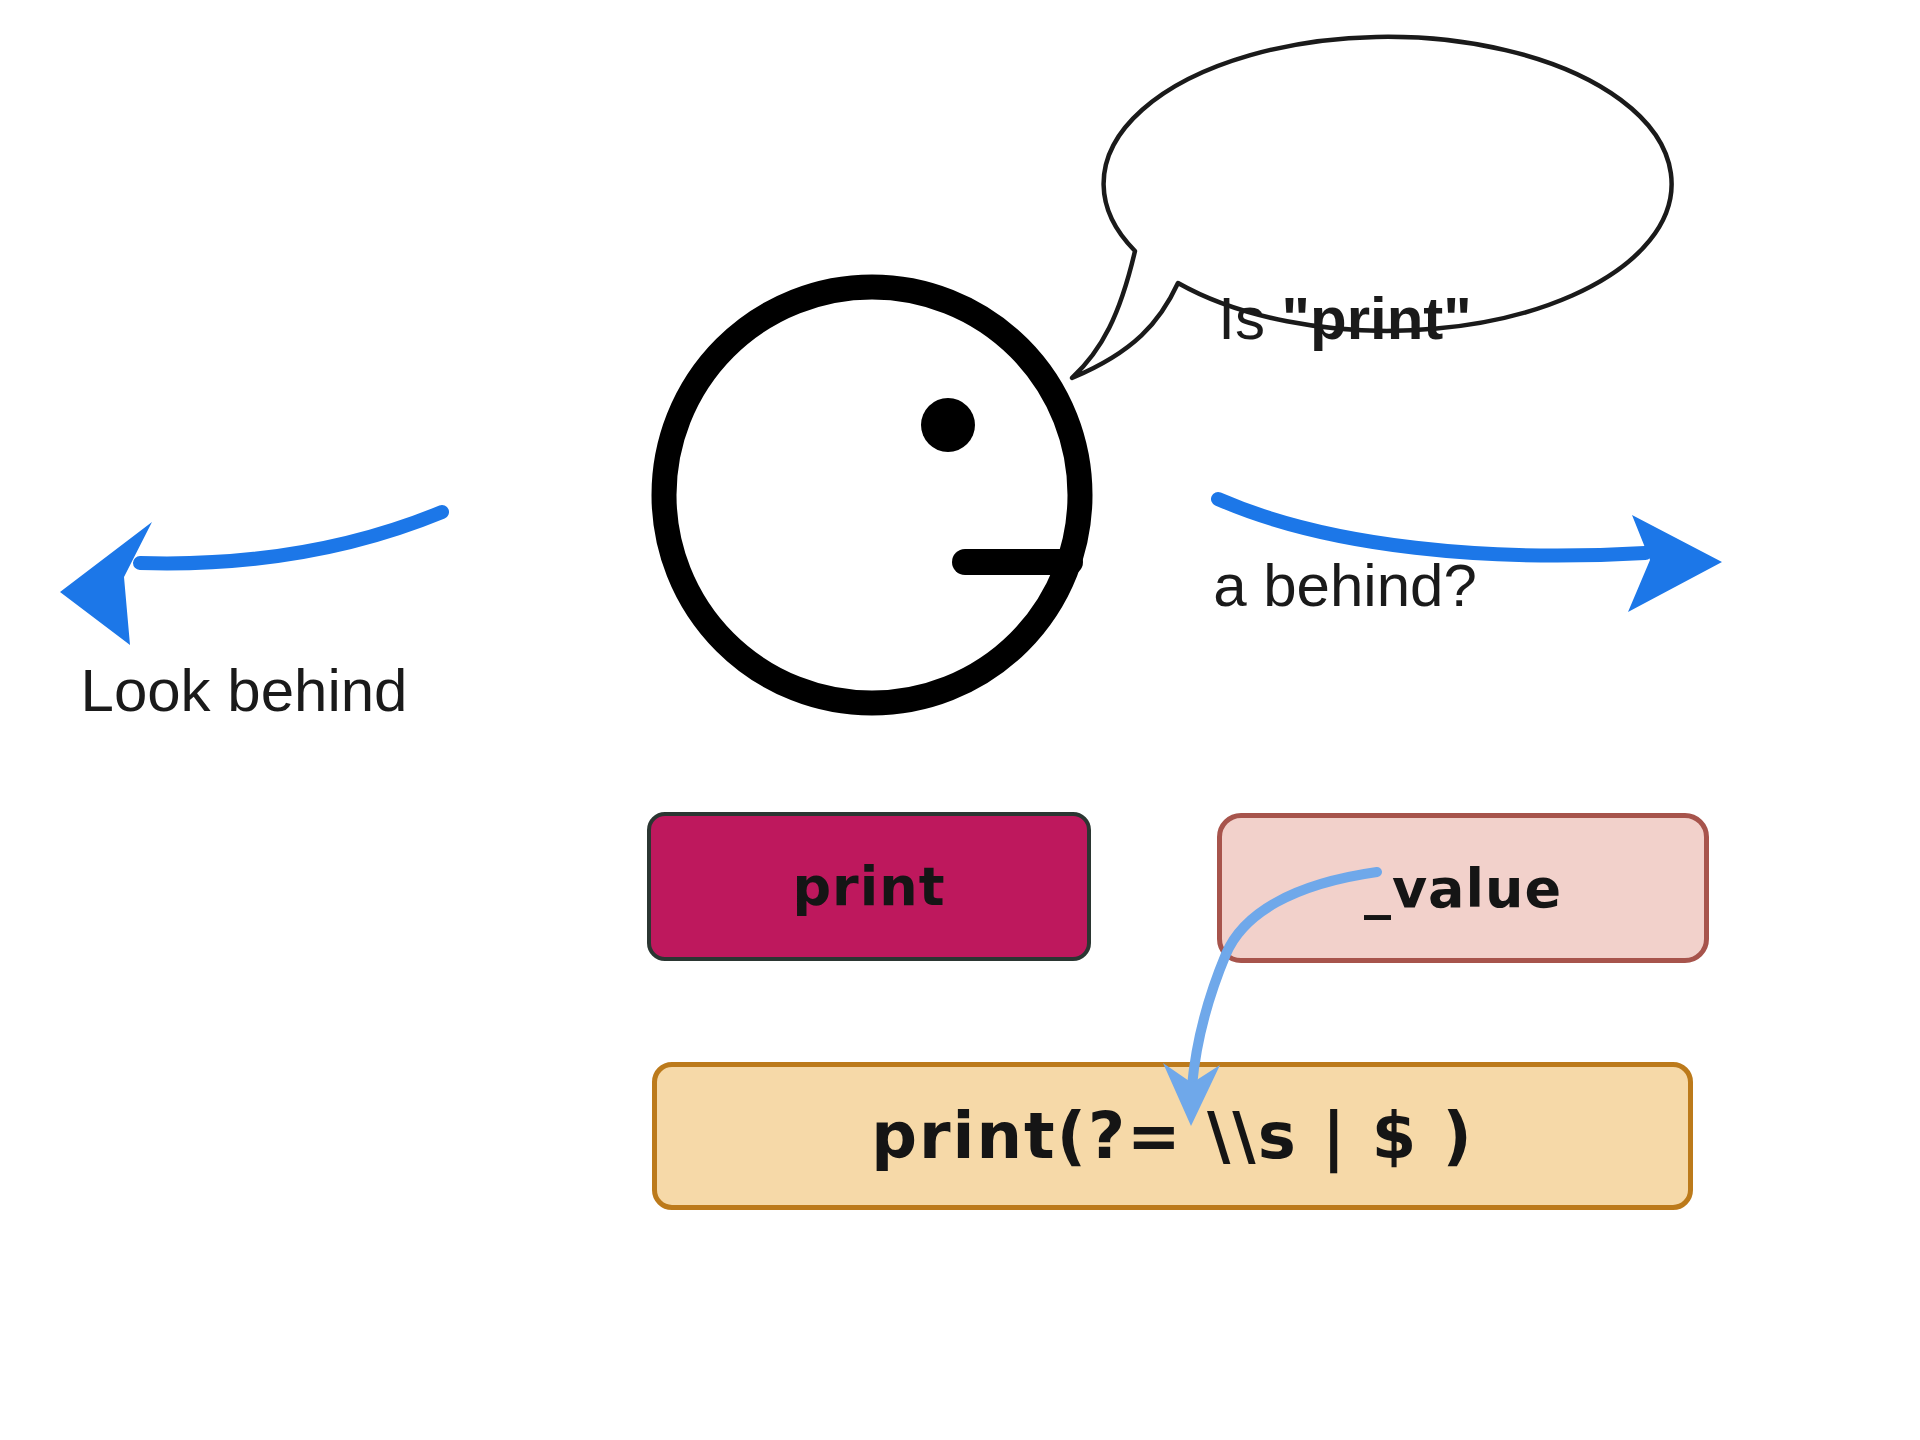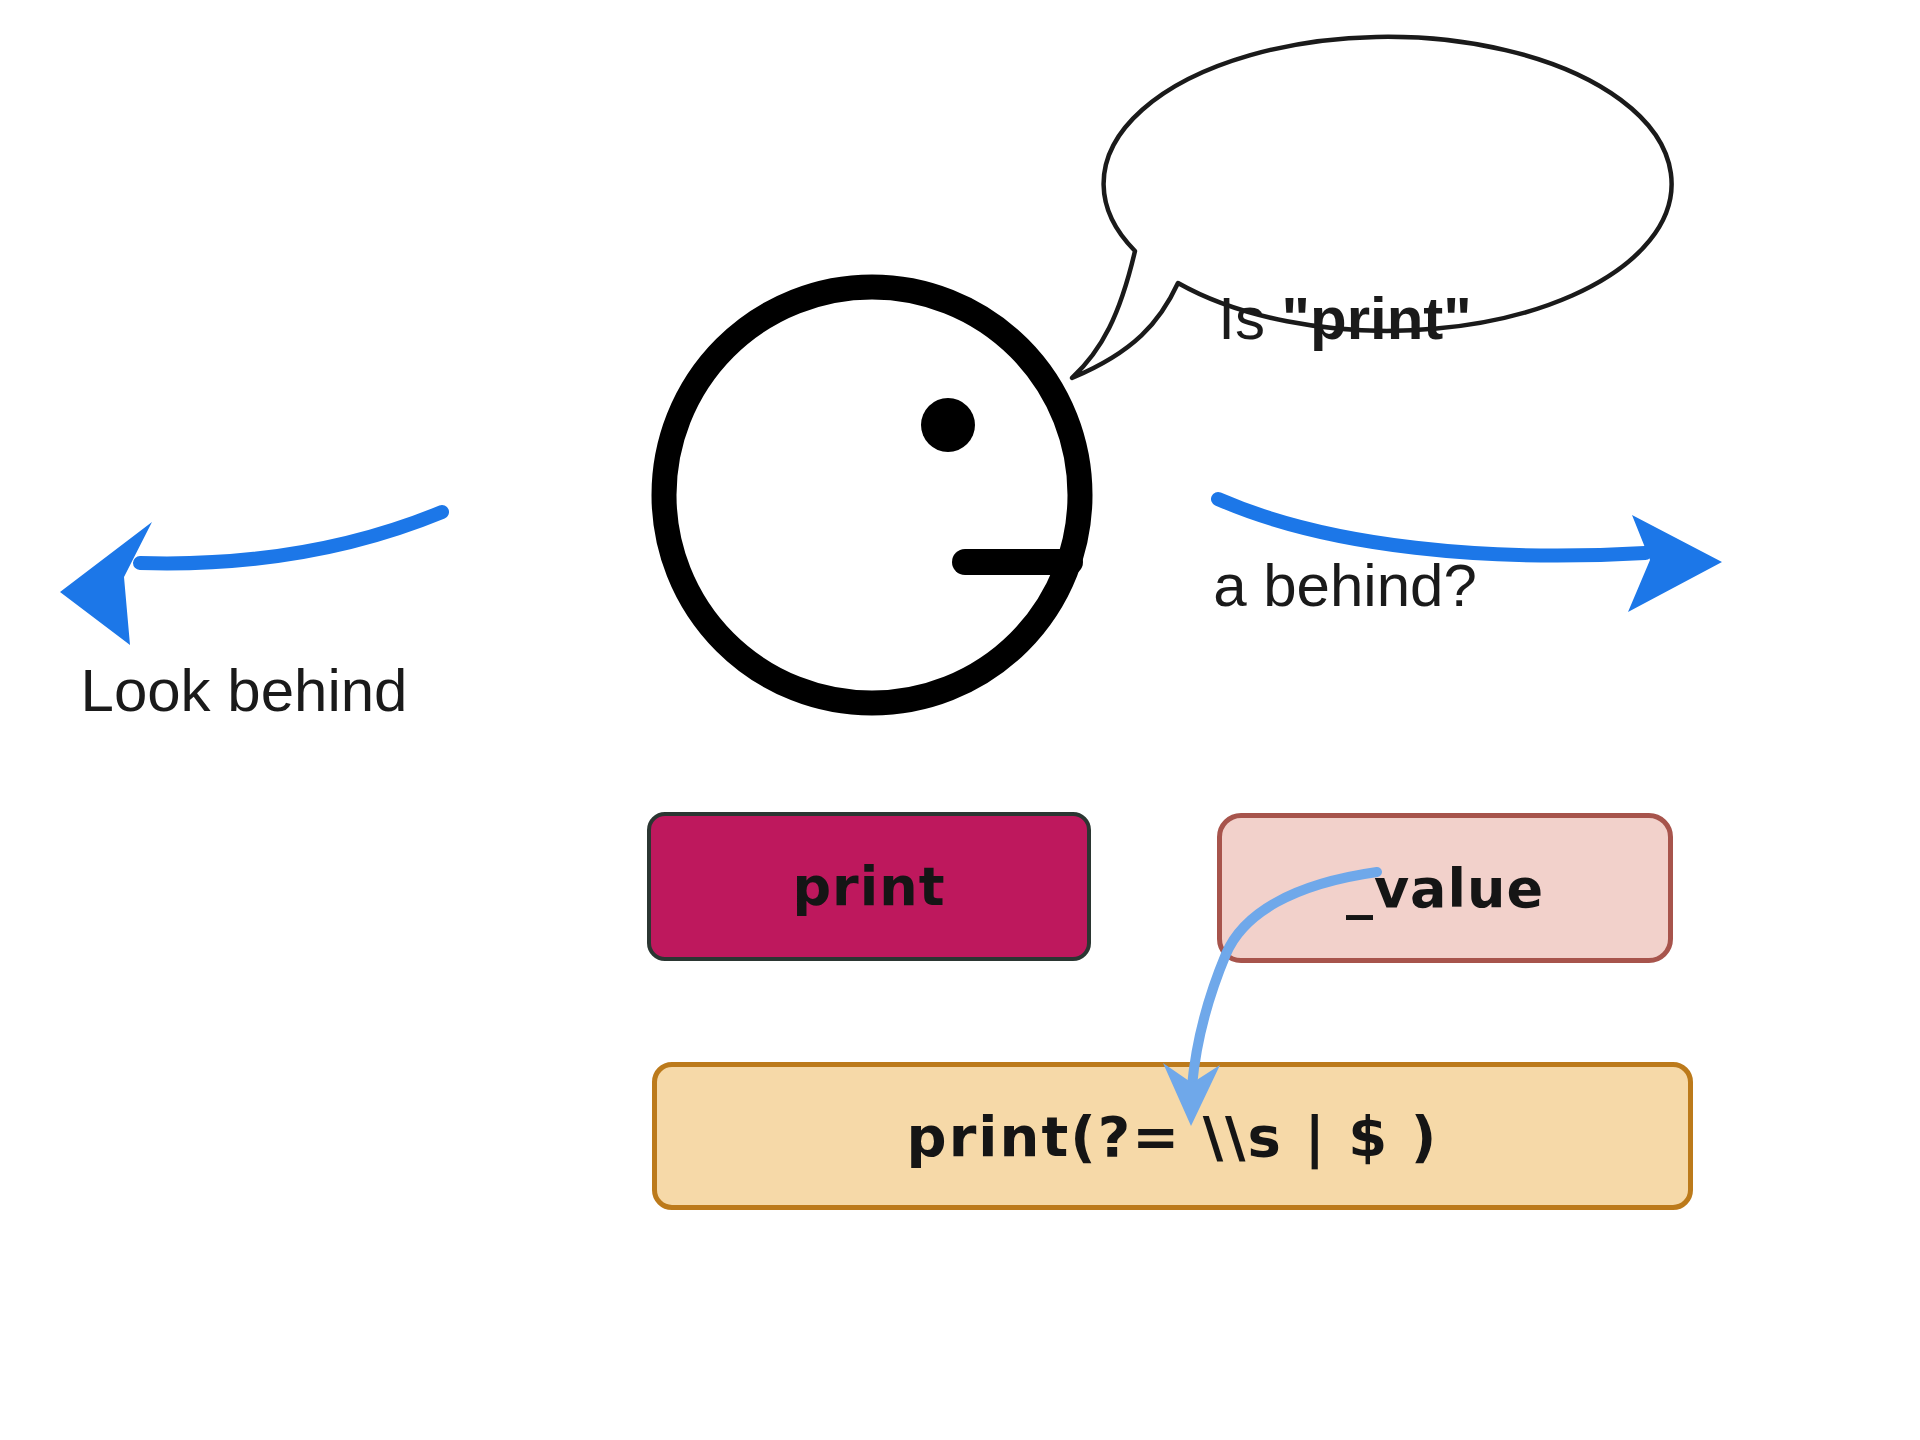--- a/index.html
+++ b/index.html
@@ -27,24 +27,24 @@
   .box{
     position:absolute;z-index:1;box-sizing:border-box;border-radius:18px;
     display:flex;align-items:center;justify-content:center;
   }
   .hand{
     font-family:"DejaVu Sans", sans-serif;font-weight:700;color:#151515;
     letter-spacing:1px;
   }
   .box-keyword{left:647px;top:812px;width:444px;height:149px;background:#be185d;border:4px solid #2b3632;}
   .box-keyword .hand{font-size:54px;}
-  .box-value{left:1217px;top:813px;width:456px;height:150px;background:#f2d1cb;border:5px solid #a7544c;border-radius:24px;}
+  .box-value{left:1217px;top:813px;width:492px;height:150px;background:#f2d1cb;border:5px solid #a7544c;border-radius:24px;}
   .box-value .hand{font-size:54px;}
   .box-regex{left:652px;top:1062px;width:1041px;height:148px;background:#f6d9a8;border:5px solid #bc7a1b;border-radius:20px;}
-  .box-regex .hand{font-size:56px;letter-spacing:2px;}
+  .box-regex .hand{font-size:64px;letter-spacing:2px;}
 
   
   .caption{
     position:absolute;left:395px;top:1266px;width:1525px;z-index:2;
     font-size:56px;line-height:86px;color:#1a1a1a;text-align:center;white-space:pre-wrap;
   }
 </style>
 </head>
 <body>
 

